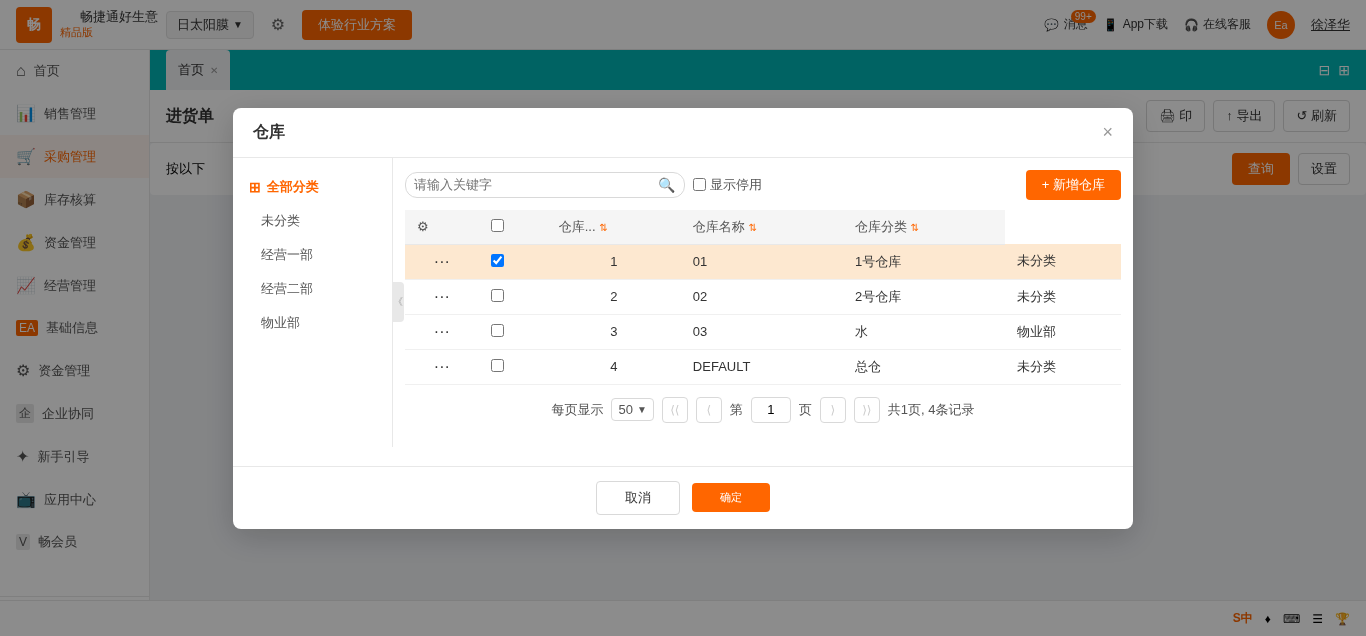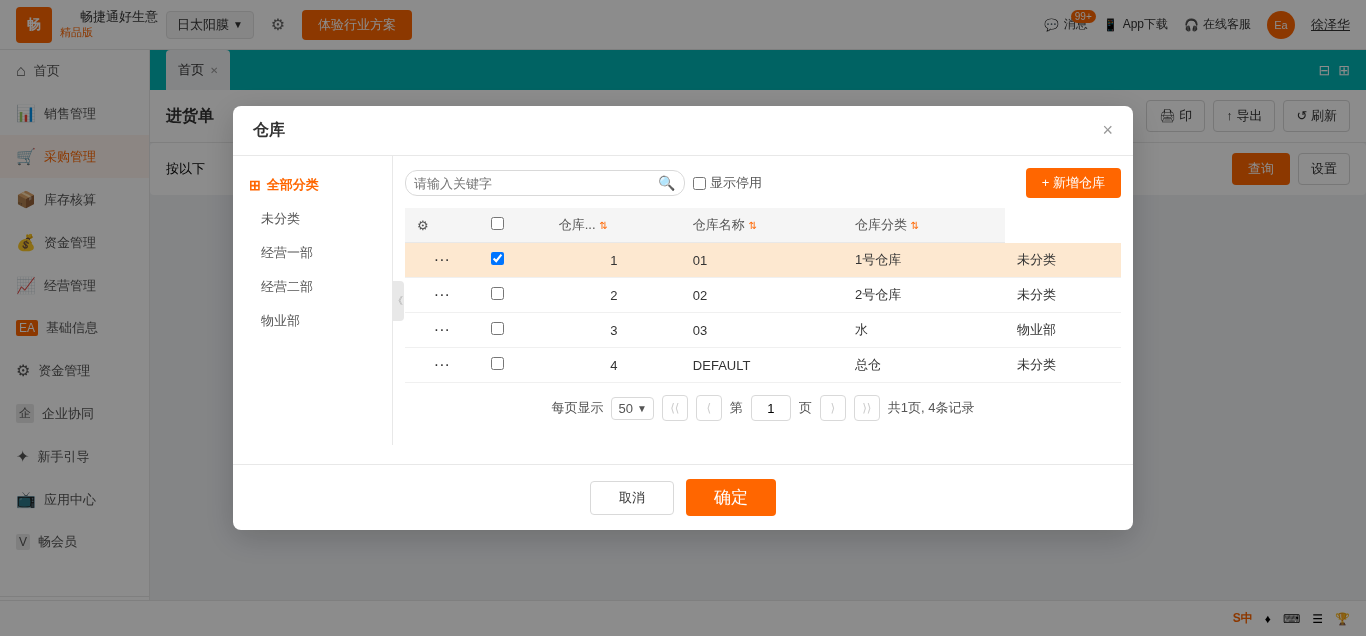--- a/index.html
+++ b/index.html
@@ -232,21 +232,21 @@
     }
     .btn-cancel {
       background: #fff; color: #333;
       border: 1px solid #d9d9d9;
       padding: 7px 28px; border-radius: 4px;
       cursor: pointer; font-size: 13px;
     }
     .btn-confirm {
       background: #f60; color: #fff;
       border: none; padding: 7px 28px;
-      border-radius: 4px; cursor: pointer; font-size: 17px;
+      border-radius: 4px; cursor: pointer; font-size: 11px;
     }
 
     
     .status-bar {
       height: 36px;
       background: #fff;
       border-top: 1px solid #e8e8e8;
       display: flex; align-items: center; justify-content: flex-end;
       padding: 0 16px; gap: 12px; font-size: 12px;
       position: fixed; bottom: 0; left: 0; right: 0;

